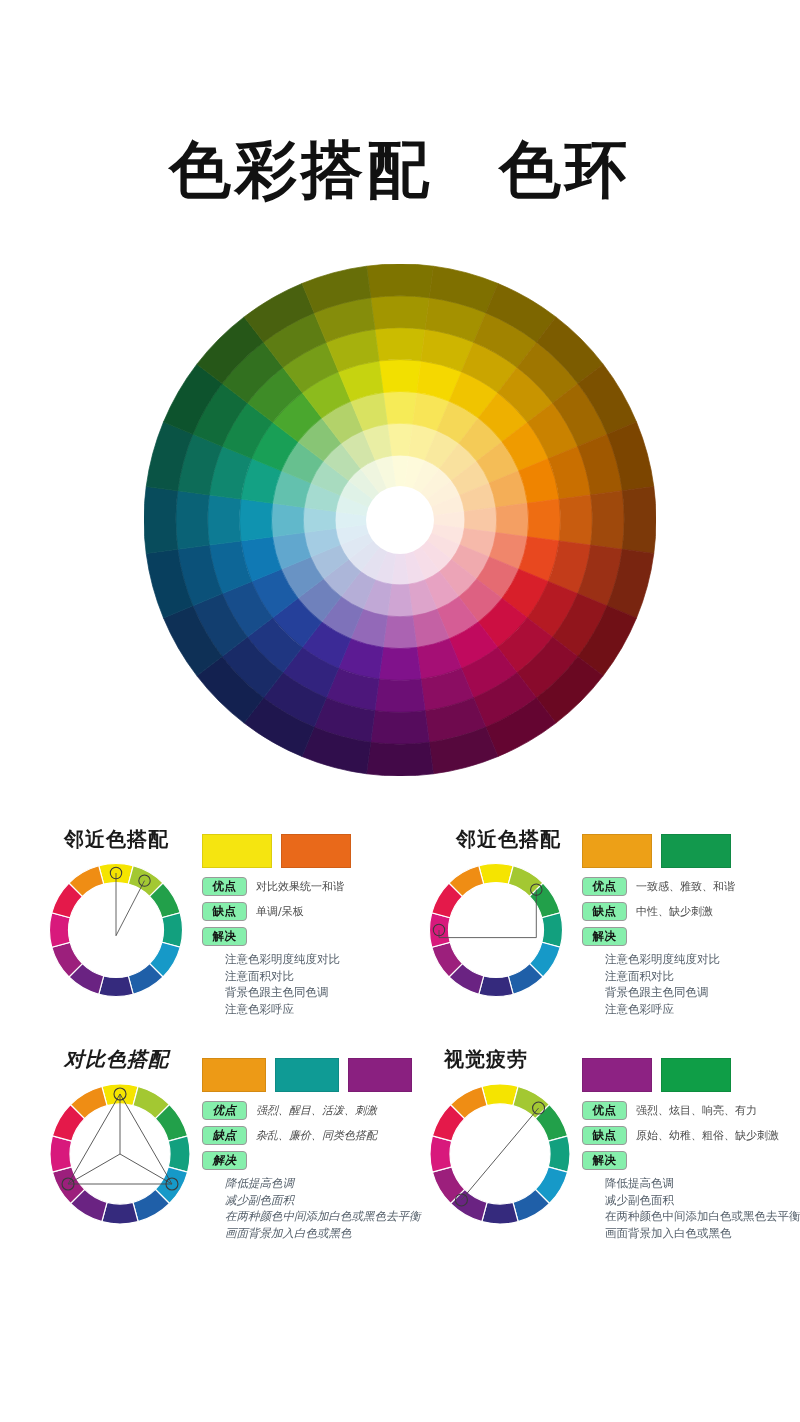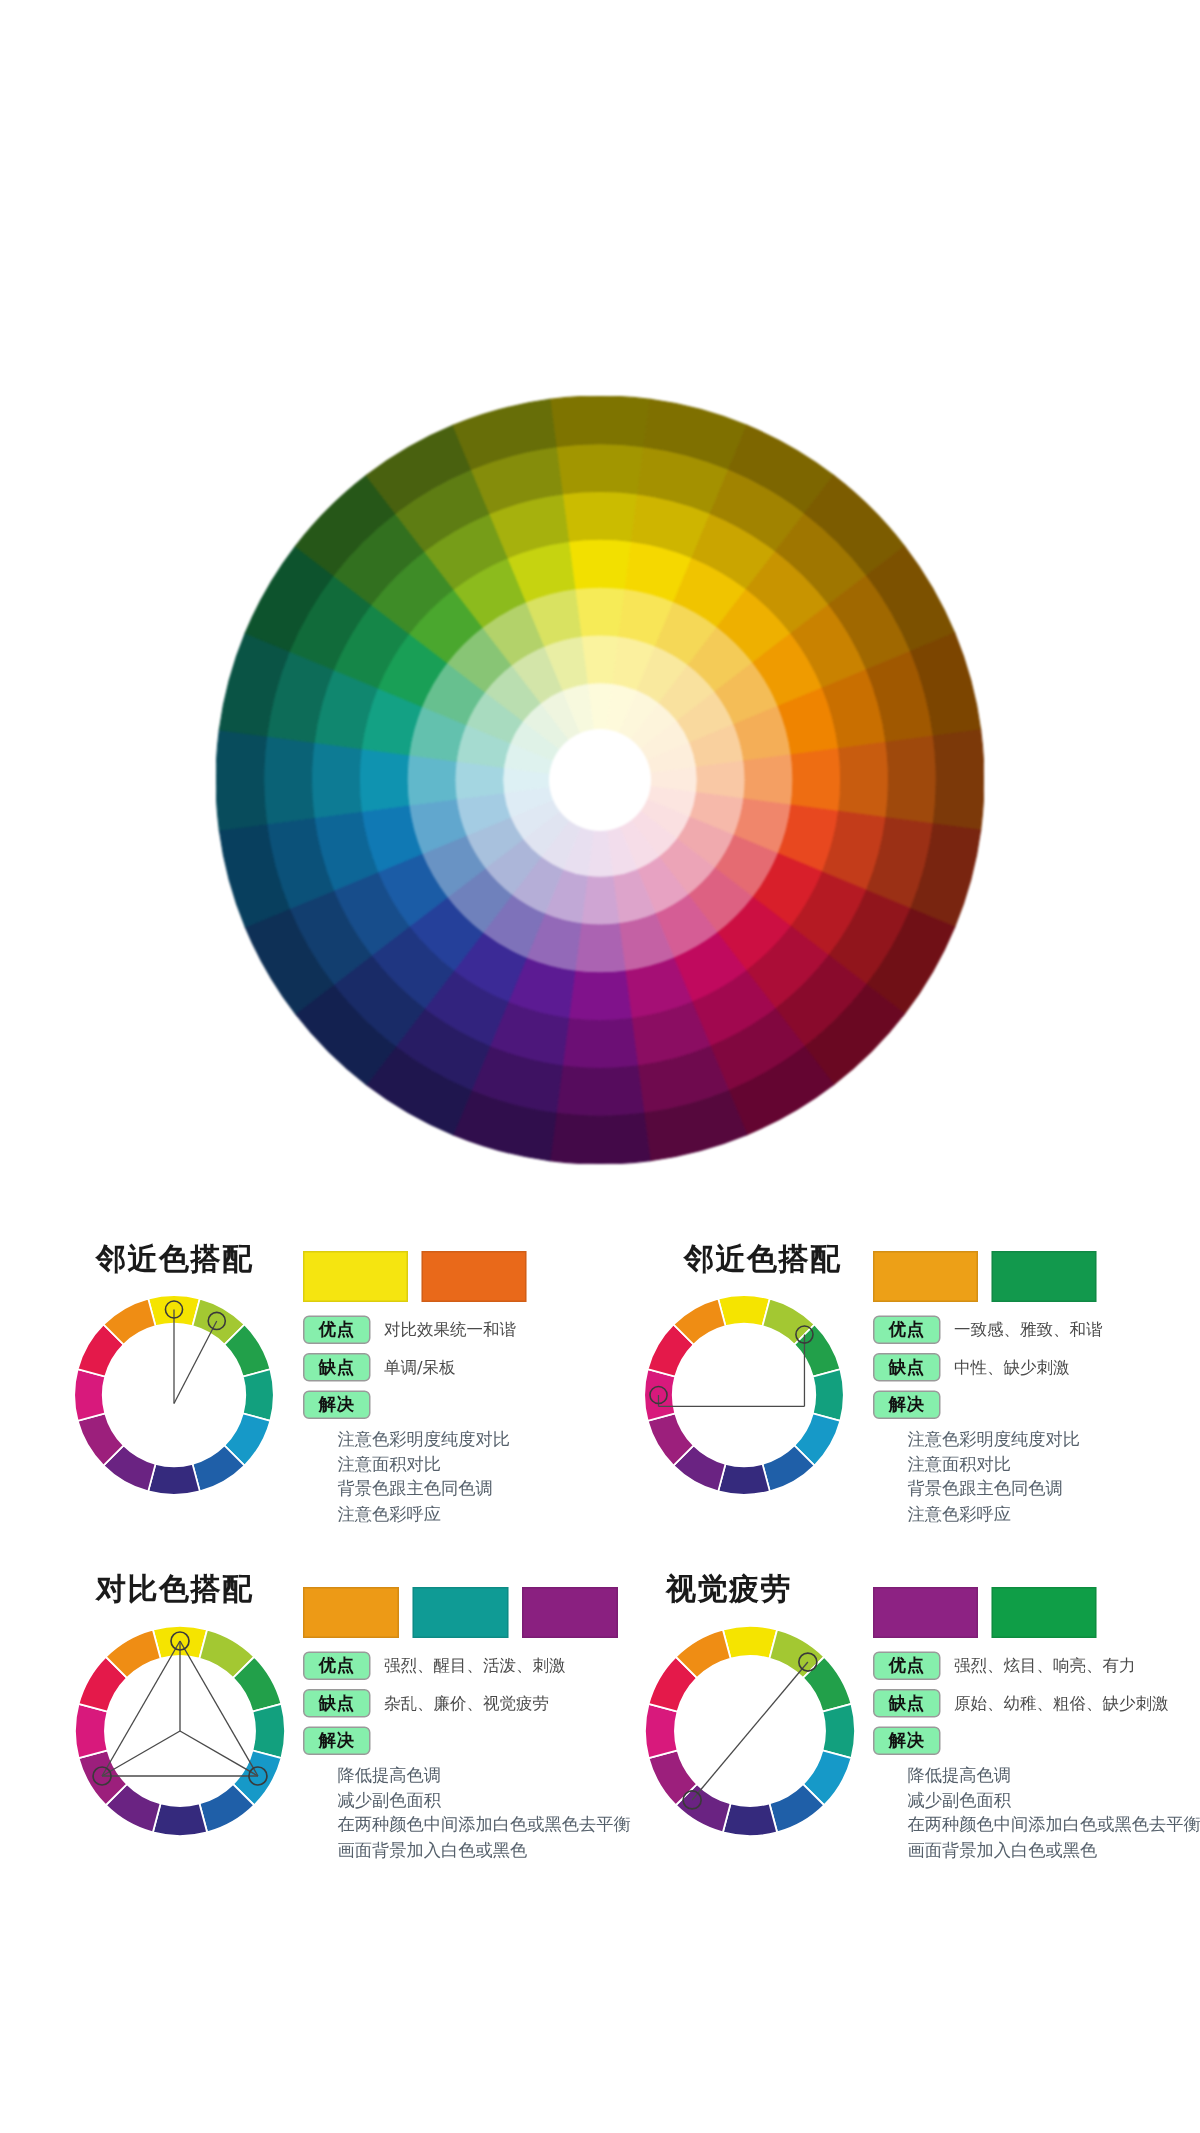--- a/index.html
+++ b/index.html
@@ -67,20 +67,21 @@
     font-family:"DejaVu Sans","Liberation Sans",sans-serif;
     font-size:11.5px;color:#55606b;
     line-height:16.5px;white-space:nowrap;margin-left:23px;
   }
 </style>
 </head>
 <body>
 
 <div class="page">
 
+  <div class="title">色彩搭配　色环</div>
 
   <div class="main-wheel-wrap">
     <svg class="main-wheel" id="main-wheel-svg" viewBox="0 0 512 512" style="filter: blur(0.6px);">
         <path d="M 247.53444410458525 191.69771899089858 A 64.85714285714286 64.85714285714286 0 0 1 264.4655558954148 191.69771899089858 L 260.3073643432617 223.28231957466426 A 33 33 0 0 0 251.6926356567383 223.28231957466426 Z" fill="#fdfbdb" stroke="#fdfbdb" stroke-width="0.7"></path>
         <path d="M 264.4655558954148 191.69771899089858 A 64.85714285714286 64.85714285714286 0 0 1 280.8197540419644 196.07981317712512 L 268.62855326804794 225.51197542712754 A 33 33 0 0 0 260.3073643432617 223.28231957466426 Z" fill="#fefadb" stroke="#fefadb" stroke-width="0.7"></path>
         <path d="M 280.8197540419644 196.07981317712512 A 64.85714285714286 64.85714285714286 0 0 1 295.482526967137 204.54536907253987 L 276.0891271572878 229.81933977038923 A 33 33 0 0 0 268.62855326804794 225.51197542712754 Z" fill="#fdf7db" stroke="#fdf7db" stroke-width="0.7"></path>
         <path d="M 295.482526967137 204.54536907253987 A 64.85714285714286 64.85714285714286 0 0 1 307.45463092746013 216.51747303286297 L 282.18066022961074 235.91087284271222 A 33 33 0 0 0 276.0891271572878 229.81933977038923 Z" fill="#fdf4db" stroke="#fdf4db" stroke-width="0.7"></path>
         <path d="M 307.45463092746013 216.51747303286297 A 64.85714285714286 64.85714285714286 0 0 1 315.9201868228749 231.1802459580356 L 286.48802457287246 243.37144673195203 A 33 33 0 0 0 282.18066022961074 235.91087284271222 Z" fill="#fdf1db" stroke="#fdf1db" stroke-width="0.7"></path>
         <path d="M 315.9201868228749 231.1802459580356 A 64.85714285714286 64.85714285714286 0 0 1 320.3022810091014 247.53444410458522 L 288.71768042533574 251.6926356567383 A 33 33 0 0 0 286.48802457287246 243.37144673195203 Z" fill="#fdeedb" stroke="#fdeedb" stroke-width="0.7"></path>
         <path d="M 320.3022810091014 247.53444410458522 A 64.85714285714286 64.85714285714286 0 0 1 320.3022810091014 264.46555589541475 L 288.71768042533574 260.3073643432617 A 33 33 0 0 0 288.71768042533574 251.6926356567383 Z" fill="#fdebde" stroke="#fdebde" stroke-width="0.7"></path>
@@ -333,21 +334,21 @@
         </div>
         <div class="solutions">
           <div class="sol-line">注意色彩明度纯度对比</div>
           <div class="sol-line">注意面积对比</div>
           <div class="sol-line">背景色跟主色同色调</div>
           <div class="sol-line">注意色彩呼应</div>
         </div>
       </div>
   </div>
 
-  <div class="panel" id="panel-2" style="left:40px;top:1046px;width:370px;height:200px;">
+  <div class="panel" id="panel-2" style="left:40px;top:1046px;width:370px;height:200px;font-style:italic;">
     <div class="panel-title" style="position:absolute;left:24px;top:0;">对比色搭配</div>
     <svg class="mini-wheel" style="left:0px;top:28px;width:160px;height:160px;" viewBox="0 0 160 160">
         <path d="M 61.88266684282354 12.385192159765225 A 70 70 0 0 1 98.11733315717646 12.385192159765225 L 92.94095225512604 31.703708685546587 A 50 50 0 0 0 67.05904774487396 31.703708685546587 Z" fill="#f5e400" stroke="#ffffff" stroke-width="1.2"></path>
         <path d="M 98.11733315717646 12.385192159765225 A 70 70 0 0 1 129.49747468305833 30.50252531694168 L 115.35533905932738 44.64466094067263 A 50 50 0 0 0 92.94095225512604 31.703708685546587 Z" fill="#a3c832" stroke="#ffffff" stroke-width="1.2"></path>
         <path d="M 129.49747468305833 30.50252531694168 A 70 70 0 0 1 147.6148078402348 61.88266684282355 L 128.2962913144534 67.05904774487396 A 50 50 0 0 0 115.35533905932738 44.64466094067263 Z" fill="#22a04a" stroke="#ffffff" stroke-width="1.2"></path>
         <path d="M 147.6148078402348 61.88266684282355 A 70 70 0 0 1 147.6148078402348 98.11733315717646 L 128.2962913144534 92.94095225512604 A 50 50 0 0 0 128.2962913144534 67.05904774487396 Z" fill="#12a07e" stroke="#ffffff" stroke-width="1.2"></path>
         <path d="M 147.6148078402348 98.11733315717646 A 70 70 0 0 1 129.49747468305833 129.49747468305833 L 115.35533905932738 115.35533905932738 A 50 50 0 0 0 128.2962913144534 92.94095225512604 Z" fill="#1699c8" stroke="#ffffff" stroke-width="1.2"></path>
         <path d="M 129.49747468305833 129.49747468305833 A 70 70 0 0 1 98.11733315717646 147.6148078402348 L 92.94095225512604 128.2962913144534 A 50 50 0 0 0 115.35533905932738 115.35533905932738 Z" fill="#1f5fa8" stroke="#ffffff" stroke-width="1.2"></path>
         <path d="M 98.11733315717646 147.6148078402348 A 70 70 0 0 1 61.88266684282354 147.6148078402348 L 67.05904774487396 128.2962913144534 A 50 50 0 0 0 92.94095225512604 128.2962913144534 Z" fill="#352a7d" stroke="#ffffff" stroke-width="1.2"></path>
         <path d="M 61.88266684282354 147.6148078402348 A 70 70 0 0 1 30.50252531694168 129.49747468305833 L 44.64466094067263 115.35533905932738 A 50 50 0 0 0 67.05904774487396 128.2962913144534 Z" fill="#6a2382" stroke="#ffffff" stroke-width="1.2"></path>
@@ -370,21 +371,21 @@
         <div class="swatch" style="background: rgb(15, 155, 149); width: 62px;"></div>
         <div class="swatch" style="background: rgb(138, 32, 128); width: 62px;"></div>
       </div>
     <div class="rows" style="left:162px;top:54px;">
         <div class="row">
           <span class="badge">优点</span>
           <span class="row-text">强烈、醒目、活泼、刺激</span>
         </div>
         <div class="row">
           <span class="badge">缺点</span>
-          <span class="row-text">杂乱、廉价、视觉疲劳</span>
+          <span class="row-text">杂乱、廉价、同类色搭配</span>
         </div>
         <div class="row">
           <span class="badge">解决</span>
         </div>
         <div class="solutions">
           <div class="sol-line">降低提高色调</div>
           <div class="sol-line">减少副色面积</div>
           <div class="sol-line">在两种颜色中间添加白色或黑色去平衡</div>
           <div class="sol-line">画面背景加入白色或黑色</div>
         </div>

